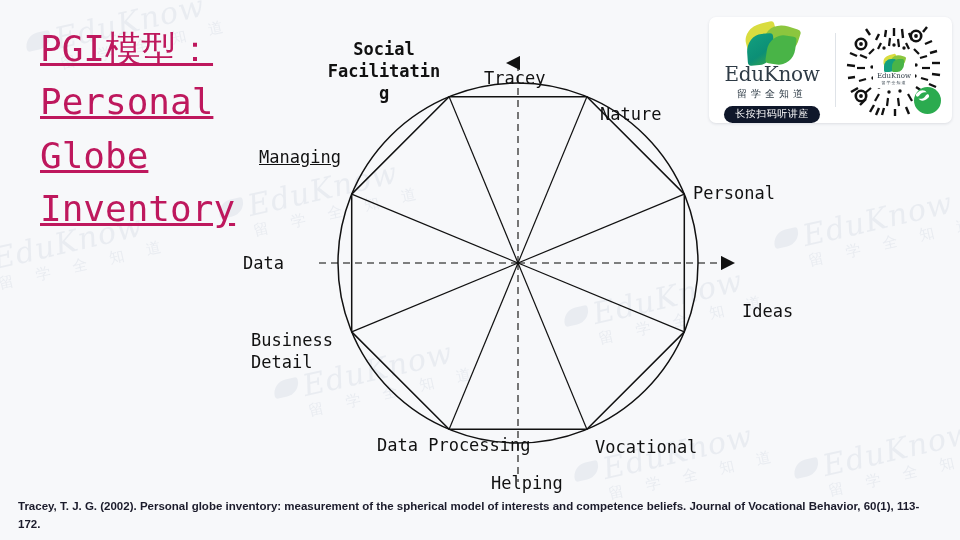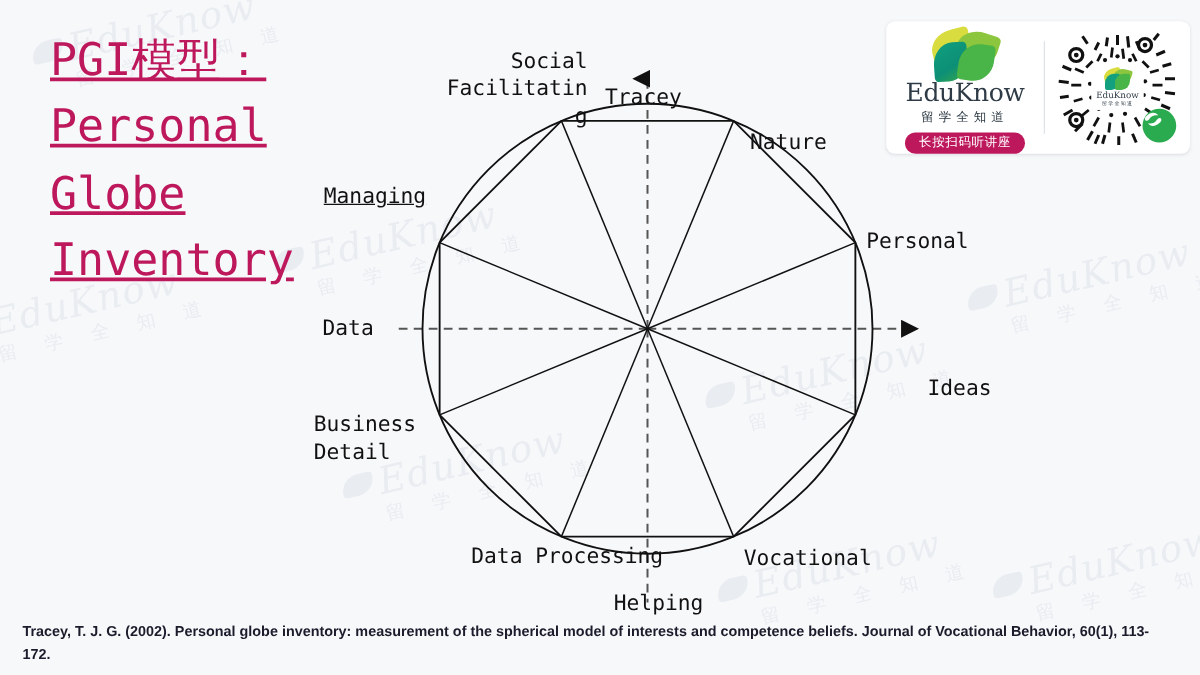--- a/index.html
+++ b/index.html
@@ -57,22 +57,22 @@
   .petals{width:58px;height:42px;position:relative;}
   .petal{position:absolute;border-radius:58% 12% 58% 12%;}
   .p1{width:32px;height:26px;left:2px;top:0px;background:#d9dc3f;transform:rotate(-14deg);}
   .p2{width:33px;height:28px;left:22px;top:1px;background:#8cc63e;transform:rotate(18deg);}
   .p3{width:27px;height:31px;left:4px;top:10px;background:linear-gradient(150deg,#12a07f 0%,#0c8f76 60%,#39a84a 100%);transform:rotate(-4deg);}
   .p4{width:28px;height:30px;left:24px;top:11px;background:#49b447;transform:rotate(8deg);}
 
   #brand-en{font-family:"DejaVu Serif",serif;font-size:20px;color:#2e3b46;line-height:1;margin-top:3px;letter-spacing:-.3px;}
   #brand-cn{font-family:"DejaVu Sans",sans-serif;font-size:10px;color:#2e3b46;letter-spacing:4px;margin-top:3px;}
   #badge{
-    margin-top:5px;background:#be185d;color:#fff;border-radius:11px;
-    font-family:Liberation Sans, sans-serif;font-size:10px;letter-spacing:.5px;
+    margin-top:5px;background:#0f172a;color:#fff;border-radius:11px;
+    font-family:Liberation Mono, monospace;font-size:10px;letter-spacing:.5px;
     padding:3px 11px;line-height:1.1;
   }
 
   #qr{width:96px;height:96px;position:relative;}
   #qr svg{position:absolute;left:0;top:0;}
   #qr-center{
     position:absolute;left:27px;top:30px;width:42px;height:36px;
     display:flex;flex-direction:column;align-items:center;justify-content:center;
     background:#fff;border-radius:4px;
   }
@@ -170,35 +170,35 @@
       <line x1="303" y1="233" x2="469.30" y2="164.12" stroke="#111" stroke-width="1.2"></line>
       <line x1="303" y1="233" x2="469.30" y2="301.88" stroke="#111" stroke-width="1.2"></line>
       <line x1="303" y1="233" x2="371.88" y2="399.30" stroke="#111" stroke-width="1.2"></line>
       <line x1="303" y1="233" x2="234.12" y2="399.30" stroke="#111" stroke-width="1.2"></line>
       <line x1="303" y1="233" x2="136.70" y2="301.88" stroke="#111" stroke-width="1.2"></line>
       <line x1="303" y1="233" x2="136.70" y2="164.12" stroke="#111" stroke-width="1.2"></line>
       <line x1="303" y1="233" x2="234.12" y2="66.70" stroke="#111" stroke-width="1.2"></line>
       <line x1="303" y1="233" x2="371.88" y2="66.70" stroke="#111" stroke-width="1.2"></line>
     </svg>
 
-    <div class="dlabel" style="left:135px;top:8px;width:120px;text-align:right;">Social
+    <div class="dlabel" style="left:109px;top:8px;width:120px;text-align:center;font-weight:bold;">Social
 Facilitatin
 g</div>
     <div class="dlabel" style="left:385px;top:73px;">Nature</div>
     <div class="dlabel" style="left:478px;top:152px;">Personal</div>
     <div class="dlabel" style="left:380px;top:406px;">Vocational</div>
     <div class="dlabel" style="left:162px;top:404px;">Data Processing</div>
     <div class="dlabel" style="left:36px;top:299px;">Business
 Detail</div>
     <div class="dlabel" style="left:44px;top:116px;text-decoration:underline;">Managing</div>
 
     <div class="dlabel" style="left:269px;top:37px;">Tracey</div>
     <div class="dlabel" style="left:276px;top:442px;">Helping</div>
     <div class="dlabel" style="left:527px;top:222px;margin-top:48px;">Ideas</div>
-    <div class="dlabel" style="left:43px;top:222px;">Data</div>
+    <div class="dlabel" style="left:28px;top:222px;">Data</div>
   </div>
 
   <div id="logo-card">
     <div id="logo-left">
       <div class="petals">
         <span class="petal p1"></span>
           <span class="petal p2"></span>
         <span class="petal p3"></span>
           <span class="petal p4"></span>
       </div>

